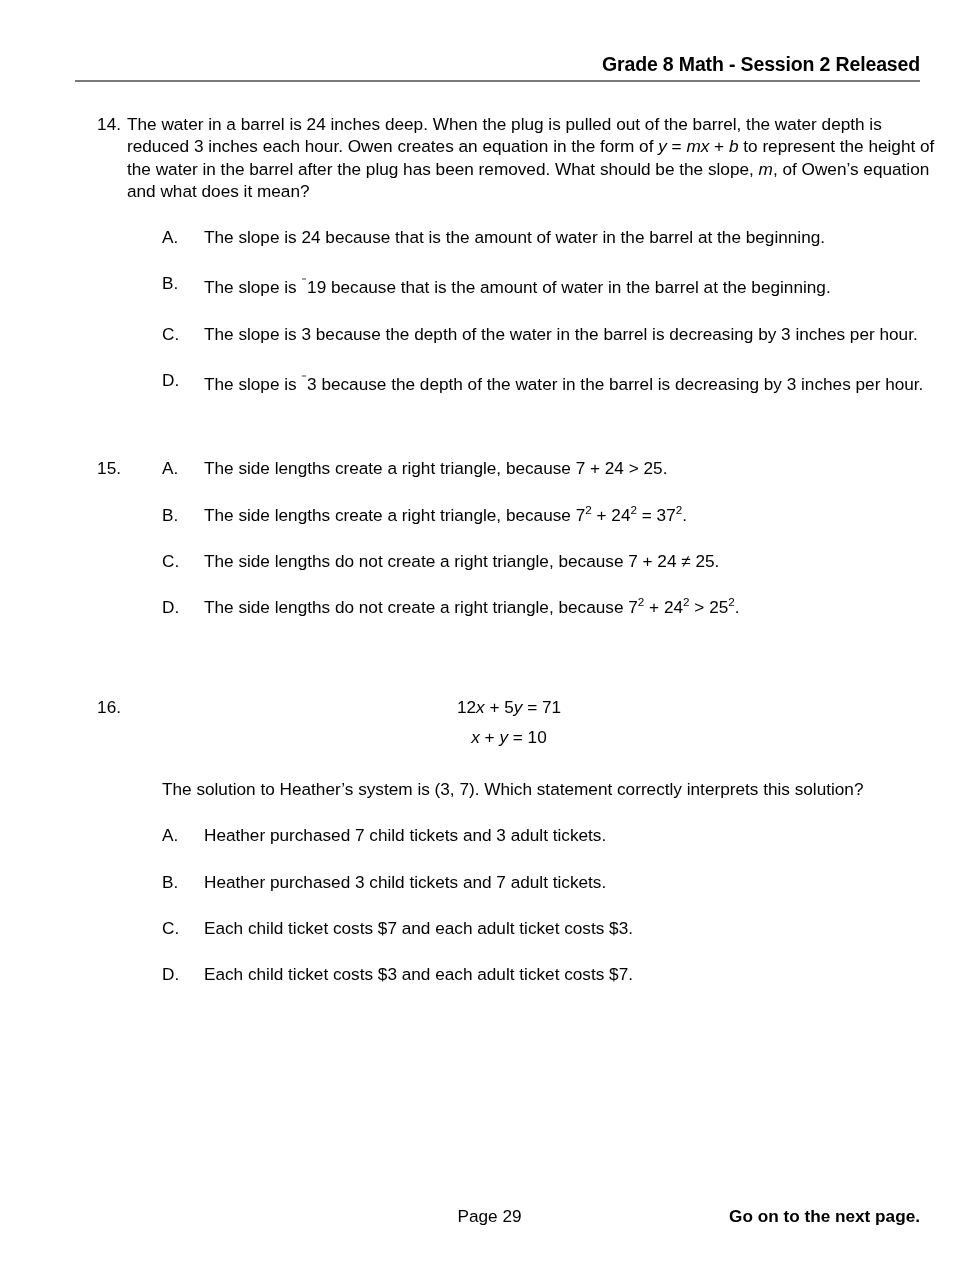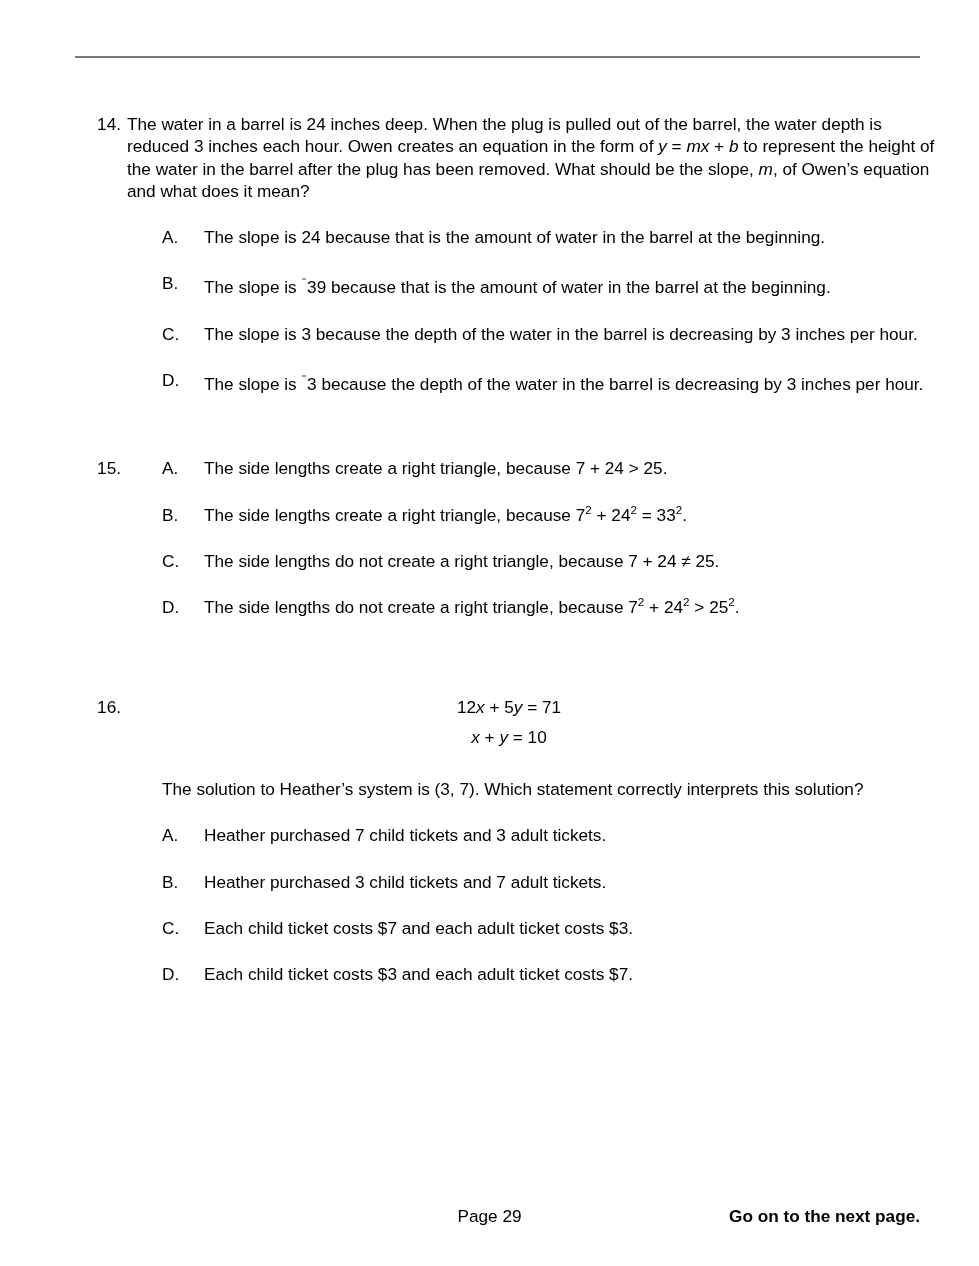--- a/index.html
+++ b/index.html
@@ -163,38 +163,39 @@
     font-weight: bold;
     line-height: 22px;
   }
 </style>
 </head>
 <body>
 
 <div class="page">
 
   <div class="header">
+    <div class="header-title">Grade 8 Math - Session 2 Released</div>
     <div class="header-rule"></div>
   </div>
 
   <div class="content">
 
     <div class="question">
       <div class="q-body">
         <div class="q-number">14.</div>
         <div class="q-text"><span>The water in a barrel is 24 inches deep. When the plug is pulled out of the barrel, the water depth is reduced 3 inches each hour. Owen creates an equation in the form of </span><i>y</i><span> = </span><i>mx</i><span> + </span><i>b</i><span> to represent the height of the water in the barrel after the plug has been removed. What should be the slope, </span><i>m</i><span>, of Owen’s equation and what does it mean?</span></div>
 
         <div class="choices">
           <div class="choice">
             <span class="choice-letter">A.</span>
             <span class="choice-text">The slope is 24 because that is the amount of water in the barrel at the beginning.</span>
           </div>
           <div class="choice">
             <span class="choice-letter">B.</span>
-            <span class="choice-text"><span>The slope is </span><span class="negsign">⁻</span><span>39 because that is the amount of water in the barrel at the beginning.</span></span>
+            <span class="choice-text"><span>The slope is </span><span class="negsign">⁻</span><span>19 because that is the amount of water in the barrel at the beginning.</span></span>
           </div>
           <div class="choice">
             <span class="choice-letter">C.</span>
             <span class="choice-text">The slope is 3 because the depth of the water in the barrel is decreasing by 3 inches per hour.</span>
           </div>
           <div class="choice">
             <span class="choice-letter">D.</span>
             <span class="choice-text"><span>The slope is </span><span class="negsign">⁻</span><span>3 because the depth of the water in the barrel is decreasing by 3 inches per hour.</span></span>
           </div>
         </div>
@@ -207,21 +208,21 @@
       <div class="q-body">
         <div class="q-number">15.</div>
 
         <div class="choices q15-choices">
           <div class="choice">
             <span class="choice-letter">A.</span>
             <span class="choice-text">The side lengths create a right triangle, because 7 + 24 &gt; 25.</span>
           </div>
           <div class="choice">
             <span class="choice-letter">B.</span>
-            <span class="choice-text"><span>The side lengths create a right triangle, because 7</span><sup>2</sup><span> + 24</span><sup>2</sup><span> = 33</span><sup>2</sup><span>.</span></span>
+            <span class="choice-text"><span>The side lengths create a right triangle, because 7</span><sup>2</sup><span> + 24</span><sup>2</sup><span> = 37</span><sup>2</sup><span>.</span></span>
           </div>
           <div class="choice">
             <span class="choice-letter">C.</span>
             <span class="choice-text">The side lengths do not create a right triangle, because 7 + 24 ≠ 25.</span>
           </div>
           <div class="choice">
             <span class="choice-letter">D.</span>
             <span class="choice-text"><span>The side lengths do not create a right triangle, because 7</span><sup>2</sup><span> + 24</span><sup>2</sup><span> &gt; 25</span><sup>2</sup><span>.</span></span>
           </div>
         </div>

